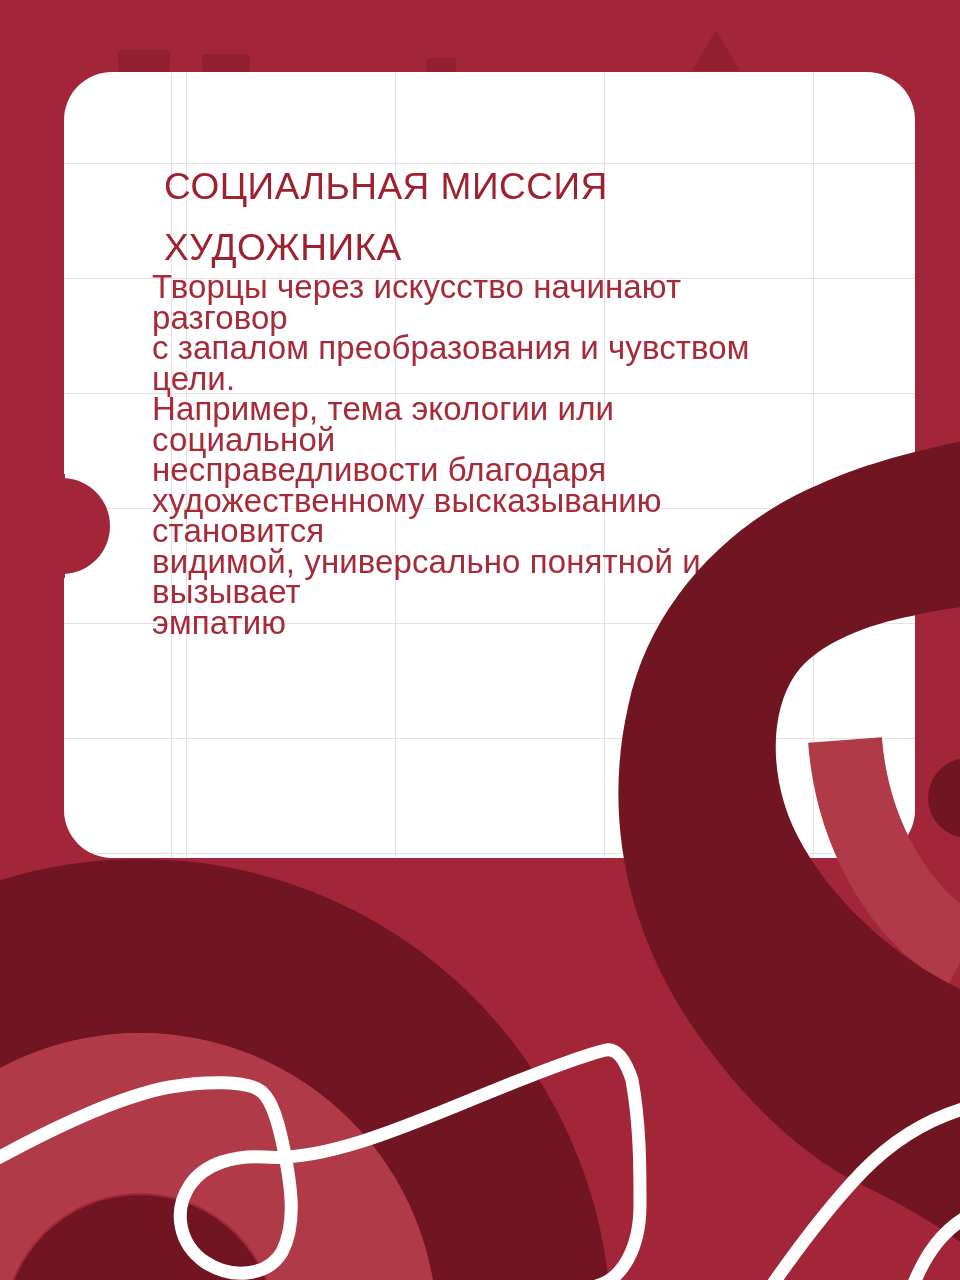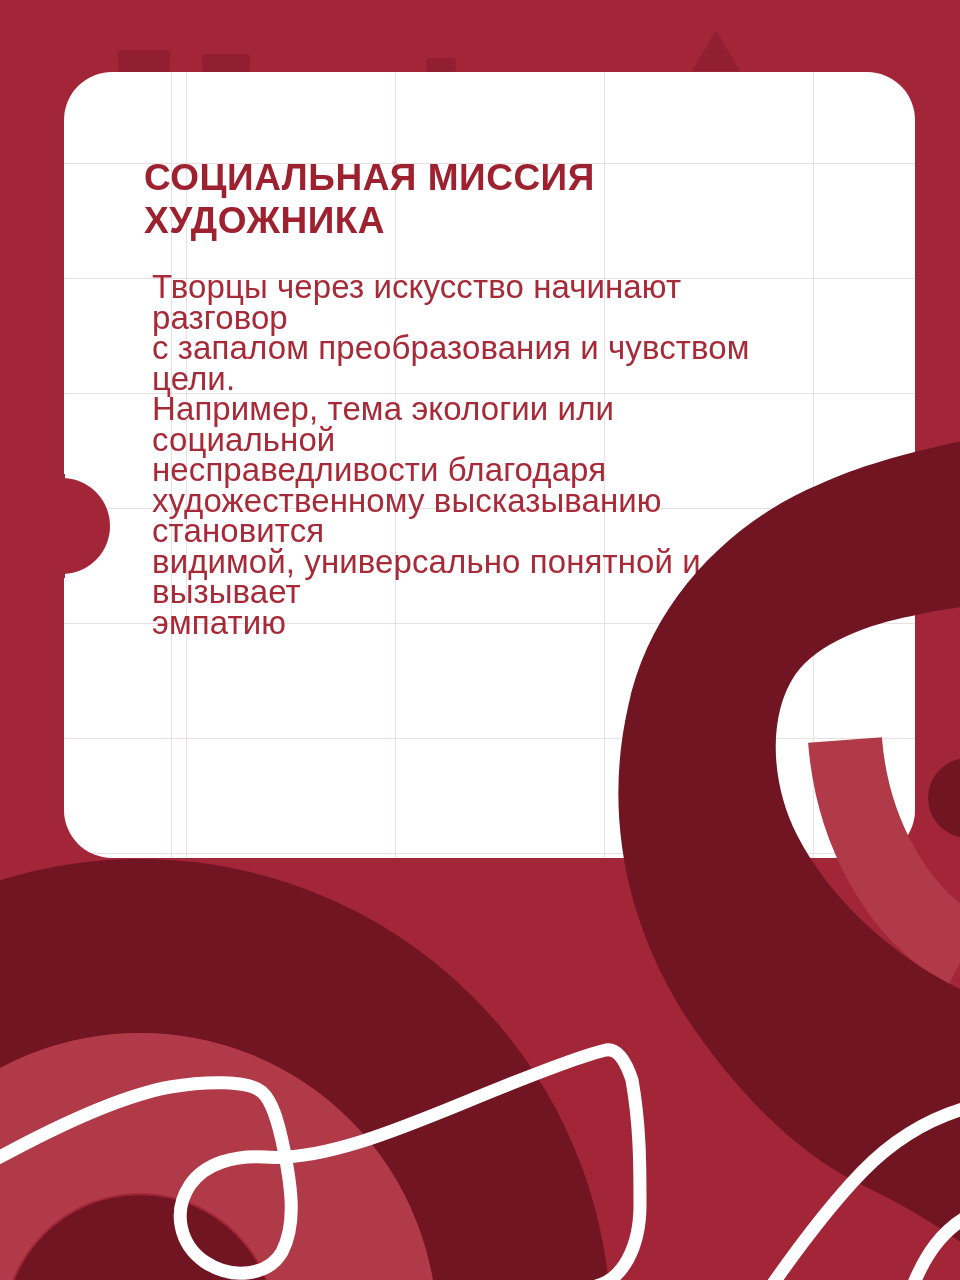--- a/index.html
+++ b/index.html
@@ -21,22 +21,22 @@
   .card{
     position:absolute;left:64px;top:72px;width:851px;height:786px;
     border-radius:48px;
     background-color:var(--card);
     background-image:
       repeating-linear-gradient(90deg, var(--grid-line) 0 1px, transparent 1px 209px),
       repeating-linear-gradient(180deg, var(--grid-line) 0 1px, transparent 1px 115px);
     background-position:122px 0px, 0px 91px;
   }
   .poster-title{
-    position:absolute;left:144px;top:156px;width:640px;
-    font-size:37px;font-weight:bold;line-height:43px;letter-spacing:0.5px;
+    position:absolute;left:164px;top:156px;width:640px;
+    font-size:37px;font-weight:normal;line-height:61px;letter-spacing:0.5px;
     color:var(--title-text);white-space:pre-line;
   }
   .poster-para{
     position:absolute;left:152px;width:640px;
     font-size:33px;font-weight:normal;line-height:30.5px;letter-spacing:0.1px;
     color:var(--body-text);white-space:pre-line;
   }
   .para-1{top:272px;}
   .para-2{top:611px;}
   .fill-dark{fill:var(--dark-ring);}

